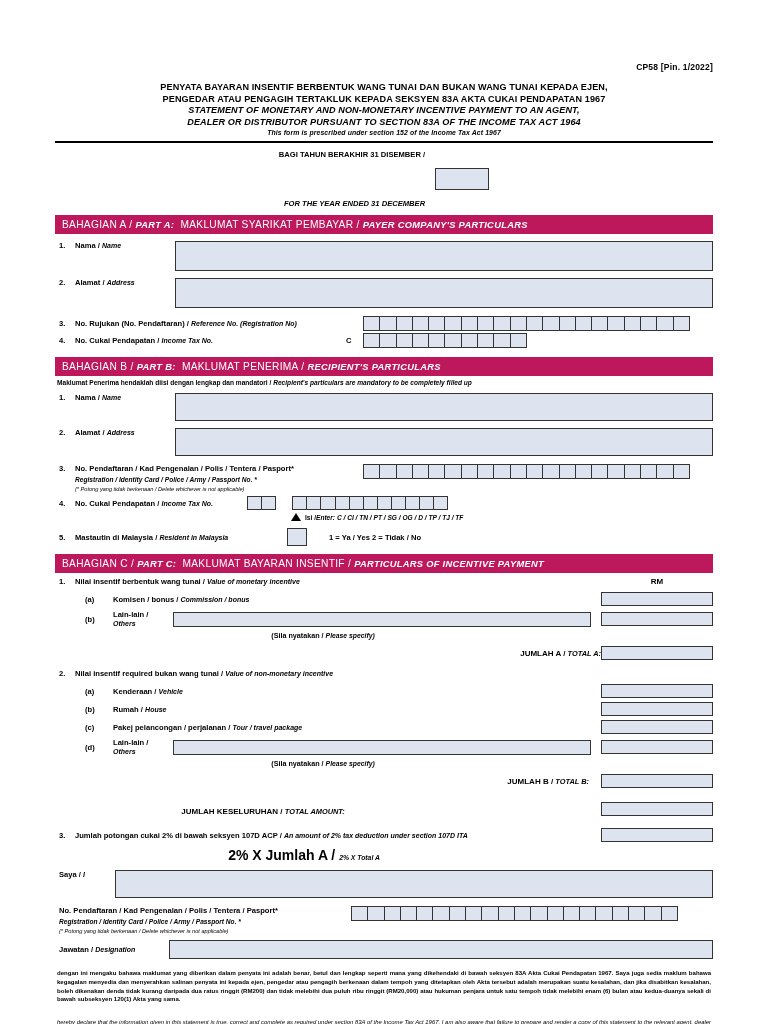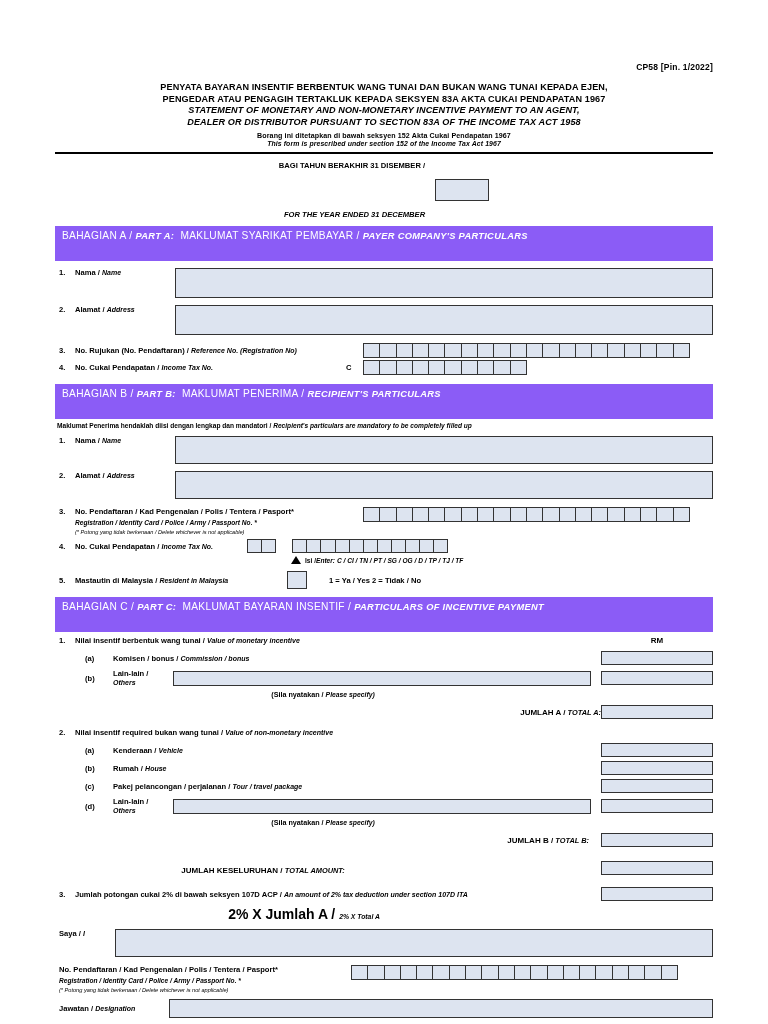--- a/index.html
+++ b/index.html
@@ -86,25 +86,25 @@
   .year-label .it { font-style: italic; margin-top: 39px; }
   .box-year {
     width: 52px;
     height: 20px;
     border: 1.3px solid #333;
     background: #dde4f0;
   }
 
   
   .sec-bar {
-    background: #8b5cf6;
+    background: #be185d;
     color: #fff;
     font-size: 10.2px;
     font-weight: normal;
-    padding: 3px 0 19px 7px;
+    padding: 3px 0 3px 7px;
     letter-spacing: .3px;
     height: 13px;
     line-height: 13px;
   }
   .sec-bar .it { font-style: italic; font-size: 9.3px; font-weight: bold; }
 
   .note-line {
     font-size: 6.6px;
     font-weight: bold;
     margin: 3px 0 2px 2px;
@@ -217,22 +217,21 @@
 
 <div class="page">
 <div class="inner">
 
   <div class="formcode">CP58 [Pin. 1/2022]</div>
 
   <div class="title-block">
     <div class="title-my">PENYATA BAYARAN INSENTIF BERBENTUK WANG TUNAI DAN BUKAN WANG TUNAI KEPADA EJEN,</div>
     <div class="title-my">PENGEDAR ATAU PENGAGIH TERTAKLUK KEPADA SEKSYEN 83A AKTA CUKAI PENDAPATAN 1967</div>
     <div class="title-en">STATEMENT OF MONETARY AND NON-MONETARY INCENTIVE PAYMENT TO AN AGENT,</div>
-    <div class="title-en">DEALER OR DISTRIBUTOR PURSUANT TO SECTION 83A OF THE INCOME TAX ACT 1958</div>
-    <div class="sub-my">Borang ini ditetapkan di bawah seksyen 152 Akta Cukai Pendapatan 1967</div>
+    <div class="title-en">DEALER OR DISTRIBUTOR PURSUANT TO SECTION 83A OF THE INCOME TAX ACT 1964</div>
     <div class="sub-en">This form is prescribed under section 152 of the Income Tax Act 1967</div>
   </div>
   <div class="rule-thick"></div>
 
   <div class="year-row">
     <div class="year-label">
       <div>BAGI TAHUN BERAKHIR 31 DISEMBER /</div>
       <div class="it">FOR THE YEAR ENDED 31 DECEMBER</div>
     </div>
     <div class="box-year"></div>

